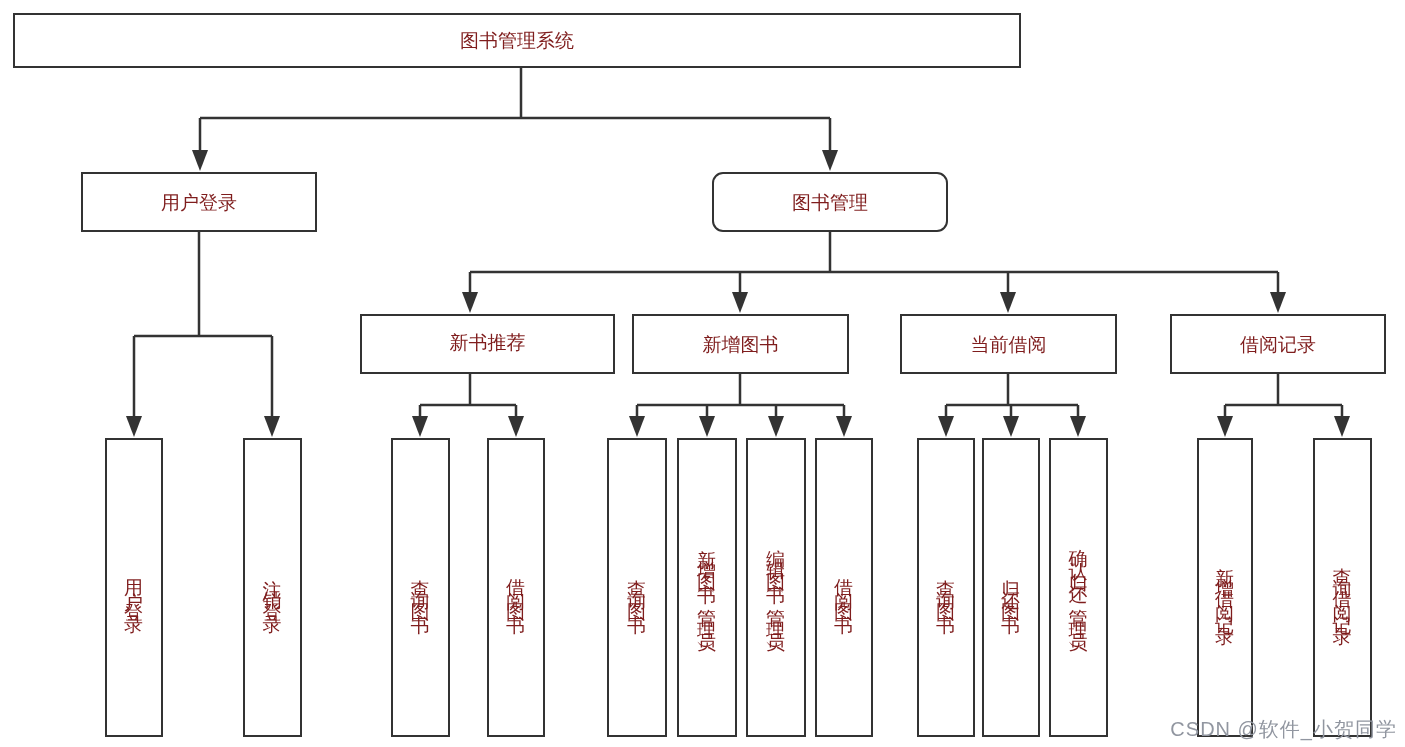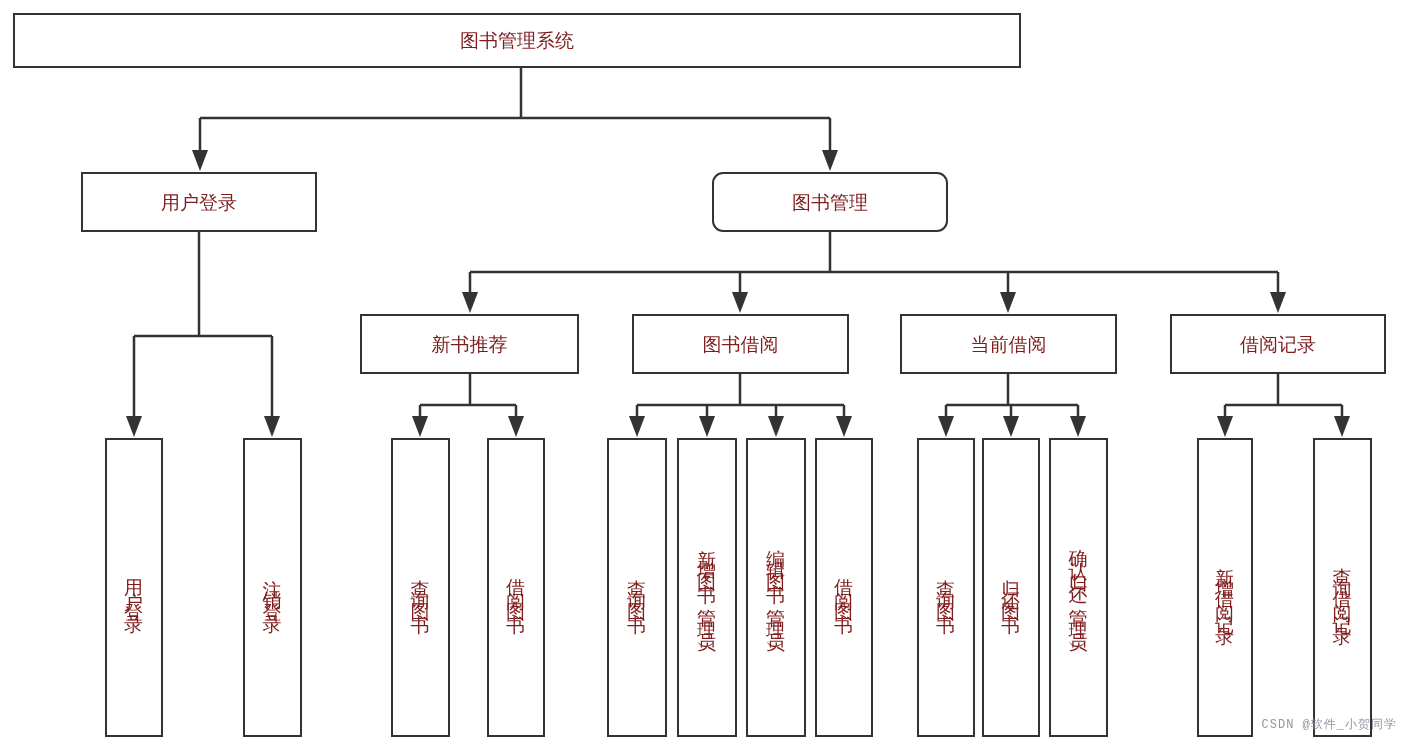--- a/index.html
+++ b/index.html
@@ -37,25 +37,24 @@
   .v {
     writing-mode: vertical-rl;
     text-orientation: mixed;
     letter-spacing: 12px;
     white-space: nowrap;
   }
   .watermark {
     position: absolute;
     right: 8px;
     top: 716px;
-    font-size: 12px;
+    font-size: 20px;
     color: #9196a0;
     letter-spacing: 1px;
     white-space: nowrap;
-    font-family: Liberation Mono, monospace;
   }
 </style>
 </head>
 <body>
 
 <div class="stage">
 
   <svg class="connectors" viewBox="0 0 1405 747" xmlns="http://www.w3.org/2000/svg">
     <g stroke="#333333" stroke-width="2.5" fill="none">
 
@@ -100,25 +99,25 @@
     <span>图书管理系统</span>
   </div>
 
   <div class="box" style="left:81px; top:172px; width:236px; height:60px;">
     <span>用户登录</span>
   </div>
   <div class="box" style="left:712px; top:172px; width:236px; height:60px;border-radius:11px;">
     <span>图书管理</span>
   </div>
 
-  <div class="box" style="left:360px; top:314px; width:219px; height:60px;">
+  <div class="box" style="left:360px; top:314px; width:255px; height:60px;font-family:Liberation Mono, monospace;">
     <span>新书推荐</span>
   </div>
   <div class="box" style="left:632px; top:314px; width:217px; height:60px;">
-    <span>图书借阅</span>
+    <span>新增图书</span>
   </div>
   <div class="box" style="left:900px; top:314px; width:217px; height:60px;">
     <span>当前借阅</span>
   </div>
   <div class="box" style="left:1170px; top:314px; width:216px; height:60px;">
     <span>借阅记录</span>
   </div>
 
   <div class="box" style="left:105px; top:438px; width:58px; height:299px;">
     <span class="v">用户登录</span>

